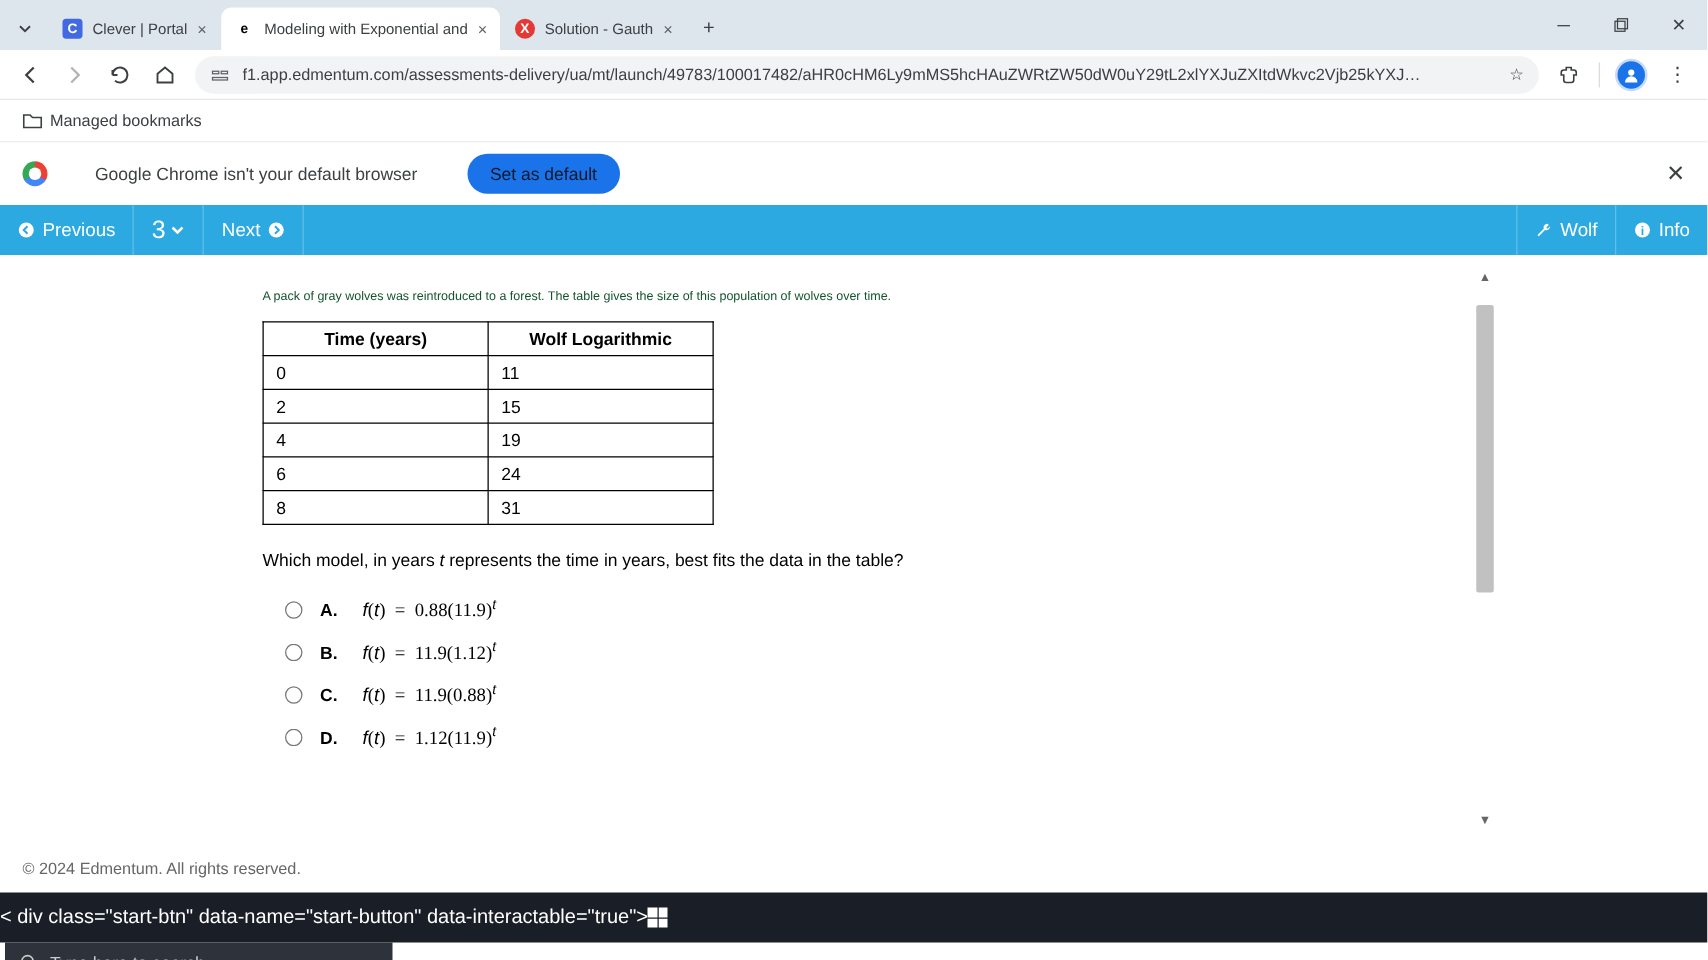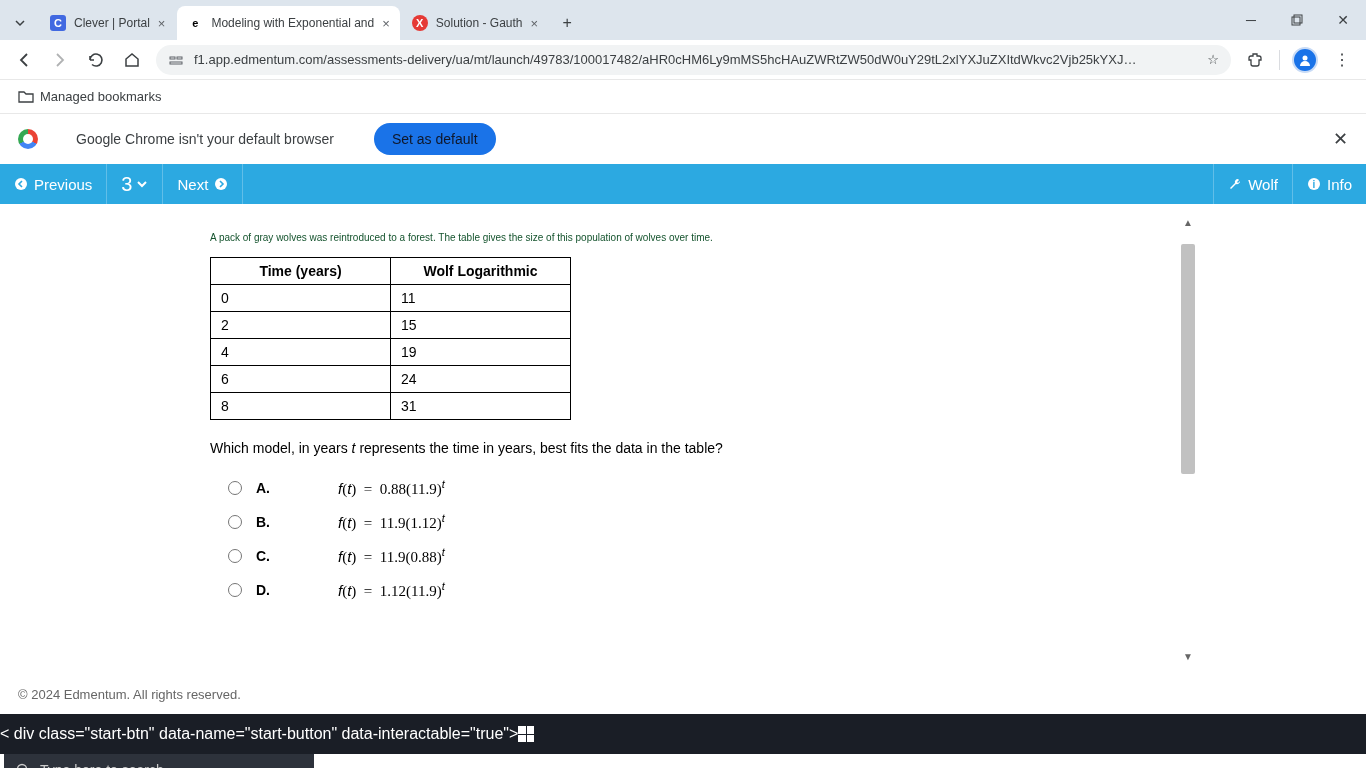--- a/index.html
+++ b/index.html
@@ -56,21 +56,21 @@
 .question-text { font-size: 10px; color: #14532d; margin-bottom: 14px; }
 .data-table { border-collapse: collapse; margin-bottom: 20px; }
 .data-table th, .data-table td { border: 1px solid #000; padding: 5px 10px; font-size: 14px; width: 180px; }
 .data-table th { font-weight: bold; }
 .question-prompt { font-size: 14px; margin-bottom: 22px; }
 .question-prompt .var { font-style: italic; }
 .choices { padding-left: 18px; }
 .choice { display: flex; align-items: center; gap: 14px; margin-bottom: 14px; font-size: 14px; }
 .choice input { width: 14px; height: 14px; }
 .choice-label { font-weight: bold; width: 20px; }
-.formula { font-family: 'Cambria Math', 'Times New Roman', serif; font-size: 15px; margin-left: 48px; }
+.formula { font-family: 'Cambria Math', 'Times New Roman', serif; font-size: 15px; }
 .formula .fn { font-style: italic; }
 .formula .exp { font-size: 11px; vertical-align: super; font-style: italic; }
 
 .footer { height: 40px; display: flex; align-items: center; padding: 0 18px; font-size: 13px; color: #666; background: #fff; }
 
 
 .taskbar { height: 40px; background: #1a1e26; display: flex; align-items: center; color: #fff; }
 .win-logo { width: 16px; height: 16px; display: grid; grid-template: 1fr 1fr / 1fr 1fr; gap: 1px; }
 .win-logo span { background: #fff; }
 .search-box { height: 32px; width: 310px; background: #2d323b; display: flex; align-items: center; padding: 0 12px; font-size: 14px; color: #ccc; gap: 10px; margin: 0 4px; }

